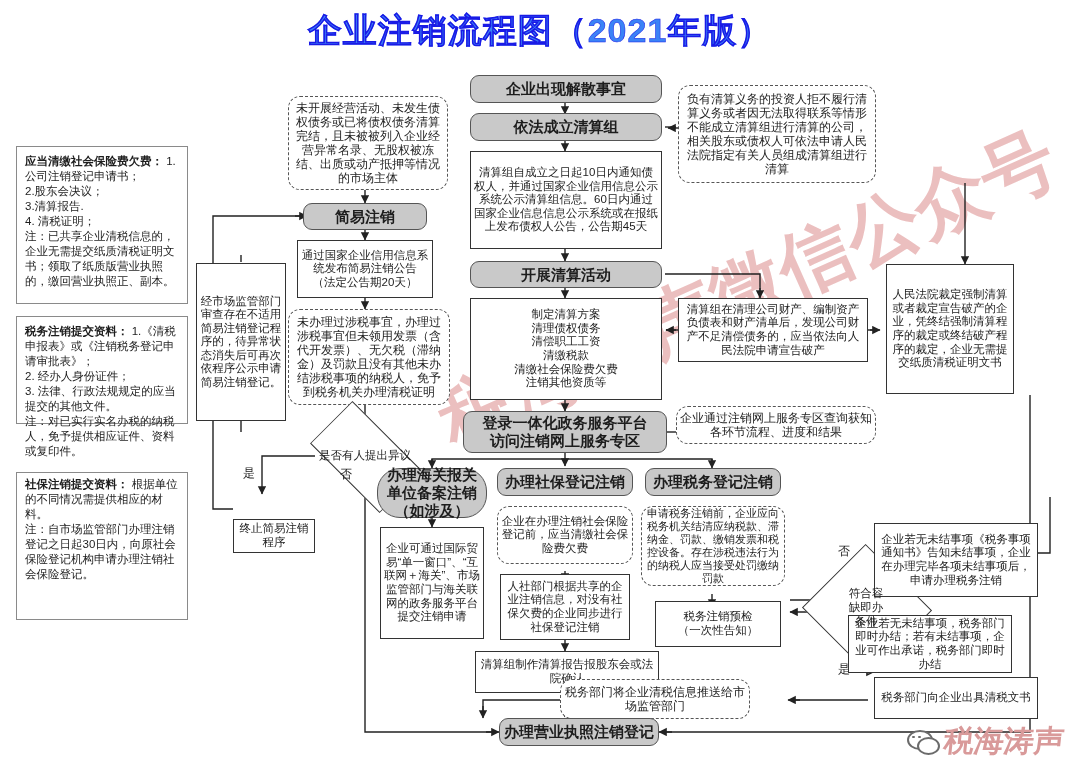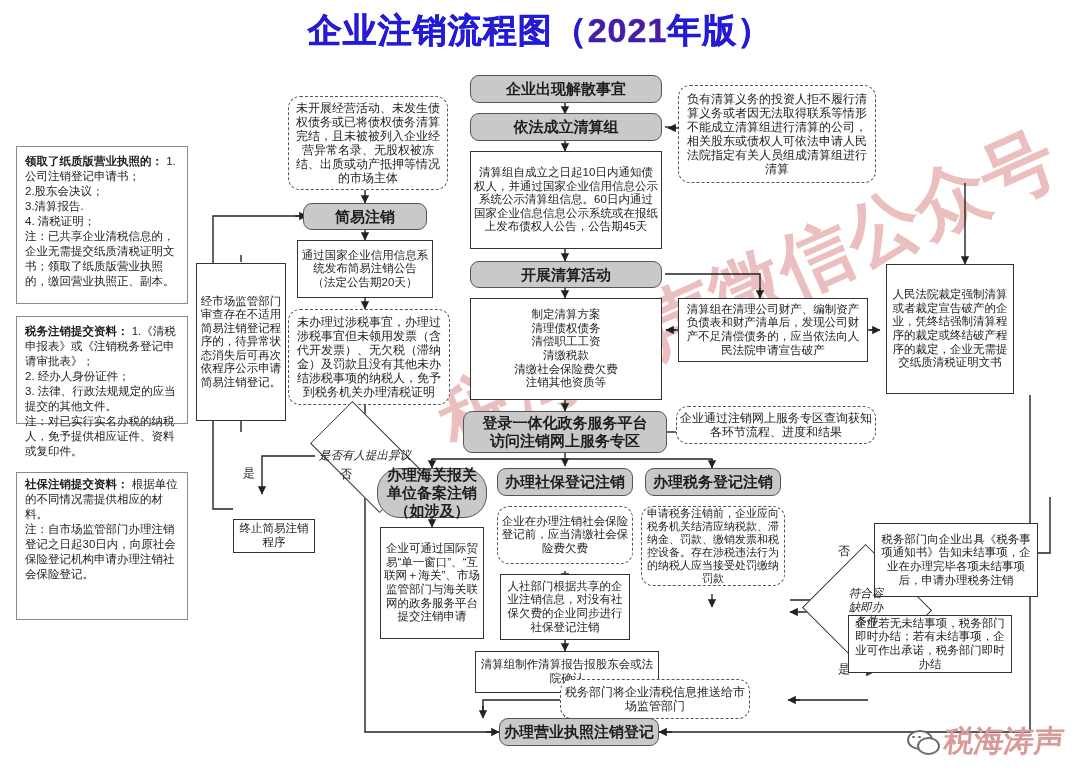--- a/index.html
+++ b/index.html
@@ -6,21 +6,21 @@
   body{
     width:1080px;height:780px;background:#ffffff;
     font-family:"Liberation Sans","DejaVu Sans",sans-serif;
     overflow:hidden;position:relative;
   }
   #canvas{position:absolute;left:0;top:0;width:1080px;height:780px;}
   svg.lines{position:absolute;left:0;top:0;width:1080px;height:780px;pointer-events:none;}
 
   .title{
     position:absolute;left:0;top:8px;width:1080px;text-align:center;
-    font-size:34px;font-weight:bold;color:#4c1d95;letter-spacing:1px;
+    font-size:34px;font-weight:bold;color:#3b82f6;letter-spacing:1px;
     -webkit-text-stroke:0.5px #1a1ae6;
   }
 
   .node{
     position:absolute;box-sizing:border-box;
     display:flex;align-items:center;justify-content:center;
     text-align:center;color:#1d1d1d;line-height:1.18;
     padding:2px 3px;word-break:break-all;
   }
   
@@ -47,21 +47,21 @@
   
   .diamond{
     position:absolute;display:flex;align-items:center;justify-content:center;
     text-align:center;font-size:11.5px;color:#1d1d1d;line-height:1.2;
   }
   .diamond .dshape{
     position:absolute;left:0;top:0;width:100%;height:100%;
     background:#ffffff;border:1.2px solid #333;
     transform:rotate(45deg);
   }
-  .diamond .dtxt{position:relative;z-index:2;padding:0 6px;font-style:italic;}
+  .diamond .dtxt{position:relative;z-index:2;padding:0 6px;}
   .diamond.tall .dshape{transform:rotate(45deg) scale(0.78,1.0);}
 
   .edgelabel{
     position:absolute;font-size:12px;color:#1d1d1d;background:transparent;
   }
 
   
   .wm{
     position:absolute;color:#e8b4b4;font-weight:bold;pointer-events:none;
     white-space:nowrap;opacity:.85;
@@ -180,21 +180,21 @@
       <path d="M800,700 L788,700"></path>
 
       <path d="M560,700 L483,700 L483,716" marker-end="none"></path>
       <path d="M483,706 L483,718"></path>
     </g>
   </svg>
 
   <div class="title">企业注销流程图（2021年版）</div>
 
   <div class="node panel" style="left:16px;top:146px;width:172px;height:158px;">
-    <b>领取了纸质版营业执照的：</b>
+    <b>应当清缴社会保险费欠费：</b>
     <span style="white-space:pre-line">1.公司注销登记申请书；
 2.股东会决议；
 3.清算报告.
 4. 清税证明；
 注：已共享企业清税信息的，企业无需提交纸质清税证明文书；领取了纸质版营业执照的，缴回营业执照正、副本。</span>
   </div>
 
   <div class="node panel" style="left:16px;top:316px;width:172px;height:108px;">
     <b>税务注销提交资料：</b>
     <span style="white-space:pre-line">1.《清税申报表》或《注销税务登记申请审批表》；
@@ -258,41 +258,44 @@
   <div class="node dash" style="left:497px;top:506px;width:136px;height:58px;font-size:11.5px;">企业在办理注销社会保险登记前，应当清缴社会保险费欠费</div>
 
   <div class="node rect" style="left:500px;top:574px;width:130px;height:66px;">人社部门根据共享的企业注销信息，对没有社保欠费的企业同步进行社保登记注销</div>
 
   <div class="node rect" style="left:475px;top:651px;width:184px;height:42px;">清算组制作清算报告报股东会或法院确认</div>
 
   <div class="node proc sm" style="left:645px;top:468px;width:136px;height:28px;">办理税务登记注销</div>
 
   <div class="node dash" style="left:641px;top:506px;width:144px;height:80px;font-size:11px;">申请税务注销前，企业应向税务机关结清应纳税款、滞纳金、罚款、缴销发票和税控设备。存在涉税违法行为的纳税人应当接受处罚缴纳罚款</div>
 
+  <div class="node rect" style="left:655px;top:601px;width:126px;height:46px;white-space:pre-line;">税务注销预检
+（一次性告知）</div>
 
   <div class="diamond" style="left:820px;top:564px;width:92px;height:88px;">
     <div class="dshape"></div>
     <div class="dtxt" style="width:38px;">符合容缺即办条件</div>
   </div>
 
   <div class="edgelabel" style="left:838px;top:543px;">否</div>
   <div class="edgelabel" style="left:838px;top:661px;">是</div>
 
   <div class="node dash" style="left:678px;top:85px;width:198px;height:98px;">负有清算义务的投资人拒不履行清算义务或者因无法取得联系等情形不能成立清算组进行清算的公司，相关股东或债权人可依法申请人民法院指定有关人员组成清算组进行清算</div>
 
   <div class="node rect" style="left:678px;top:298px;width:190px;height:64px;">清算组在清理公司财产、编制资产负债表和财产清单后，发现公司财产不足清偿债务的，应当依法向人民法院申请宣告破产</div>
 
   <div class="node rect" style="left:886px;top:264px;width:128px;height:130px;">人民法院裁定强制清算或者裁定宣告破产的企业，凭终结强制清算程序的裁定或终结破产程序的裁定，企业无需提交纸质清税证明文书</div>
 
   <div class="node dash" style="left:676px;top:406px;width:200px;height:38px;">企业通过注销网上服务专区查询获知各环节流程、进度和结果</div>
 
-  <div class="node rect" style="left:874px;top:523px;width:164px;height:74px;">税务部门向企业出具《税务事项通知书》告知未结事项，企业在办理完毕各项未结事项后，申请办理税务注销</div>
+  <div class="node rect" style="left:874px;top:523px;width:164px;height:74px;">企业若无未结事项《税务事项通知书》告知未结事项，企业在办理完毕各项未结事项后，申请办理税务注销</div>
 
   <div class="node rect" style="left:848px;top:615px;width:164px;height:58px;">企业若无未结事项，税务部门即时办结；若有未结事项，企业可作出承诺，税务部门即时办结</div>
 
+  <div class="node rect" style="left:874px;top:677px;width:164px;height:42px;">税务部门向企业出具清税文书</div>
 
   <div class="node dash" style="left:560px;top:679px;width:190px;height:40px;">税务部门将企业清税信息推送给市场监管部门</div>
 
   <div class="node proc" style="left:499px;top:718px;width:160px;height:28px;">办理营业执照注销登记</div>
 
   <div class="wm-footer">
     <div class="chat">
       <div class="b1"></div>
         <div class="b2"></div>
       <i style="left:5px;top:6px;"></i>

